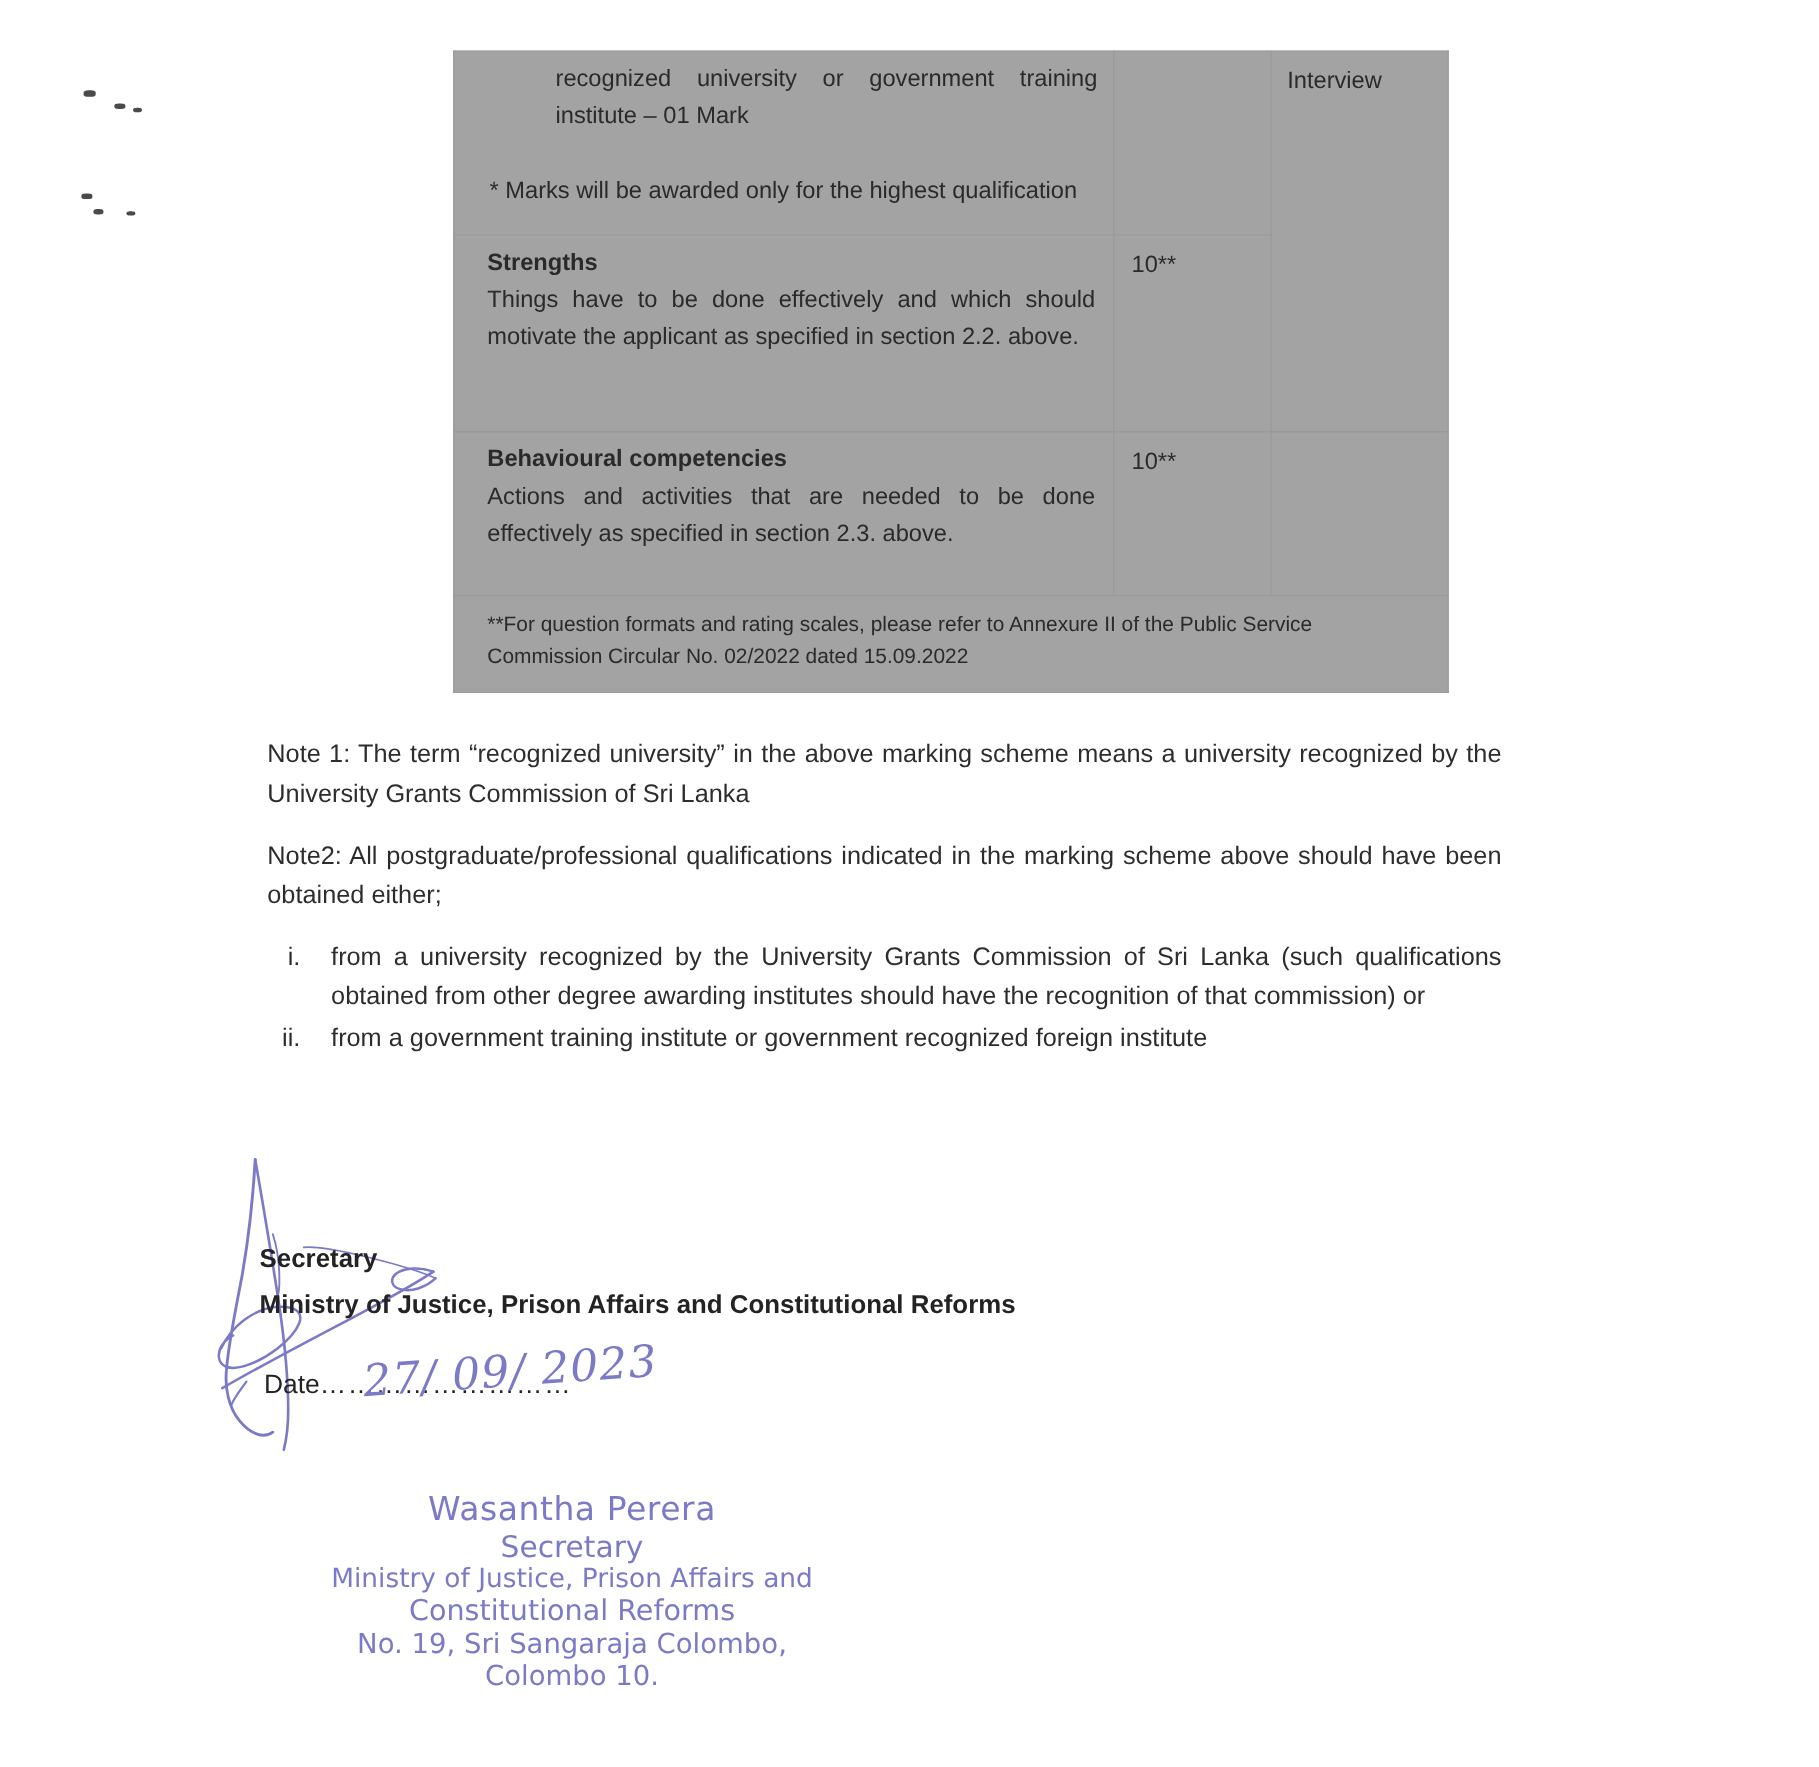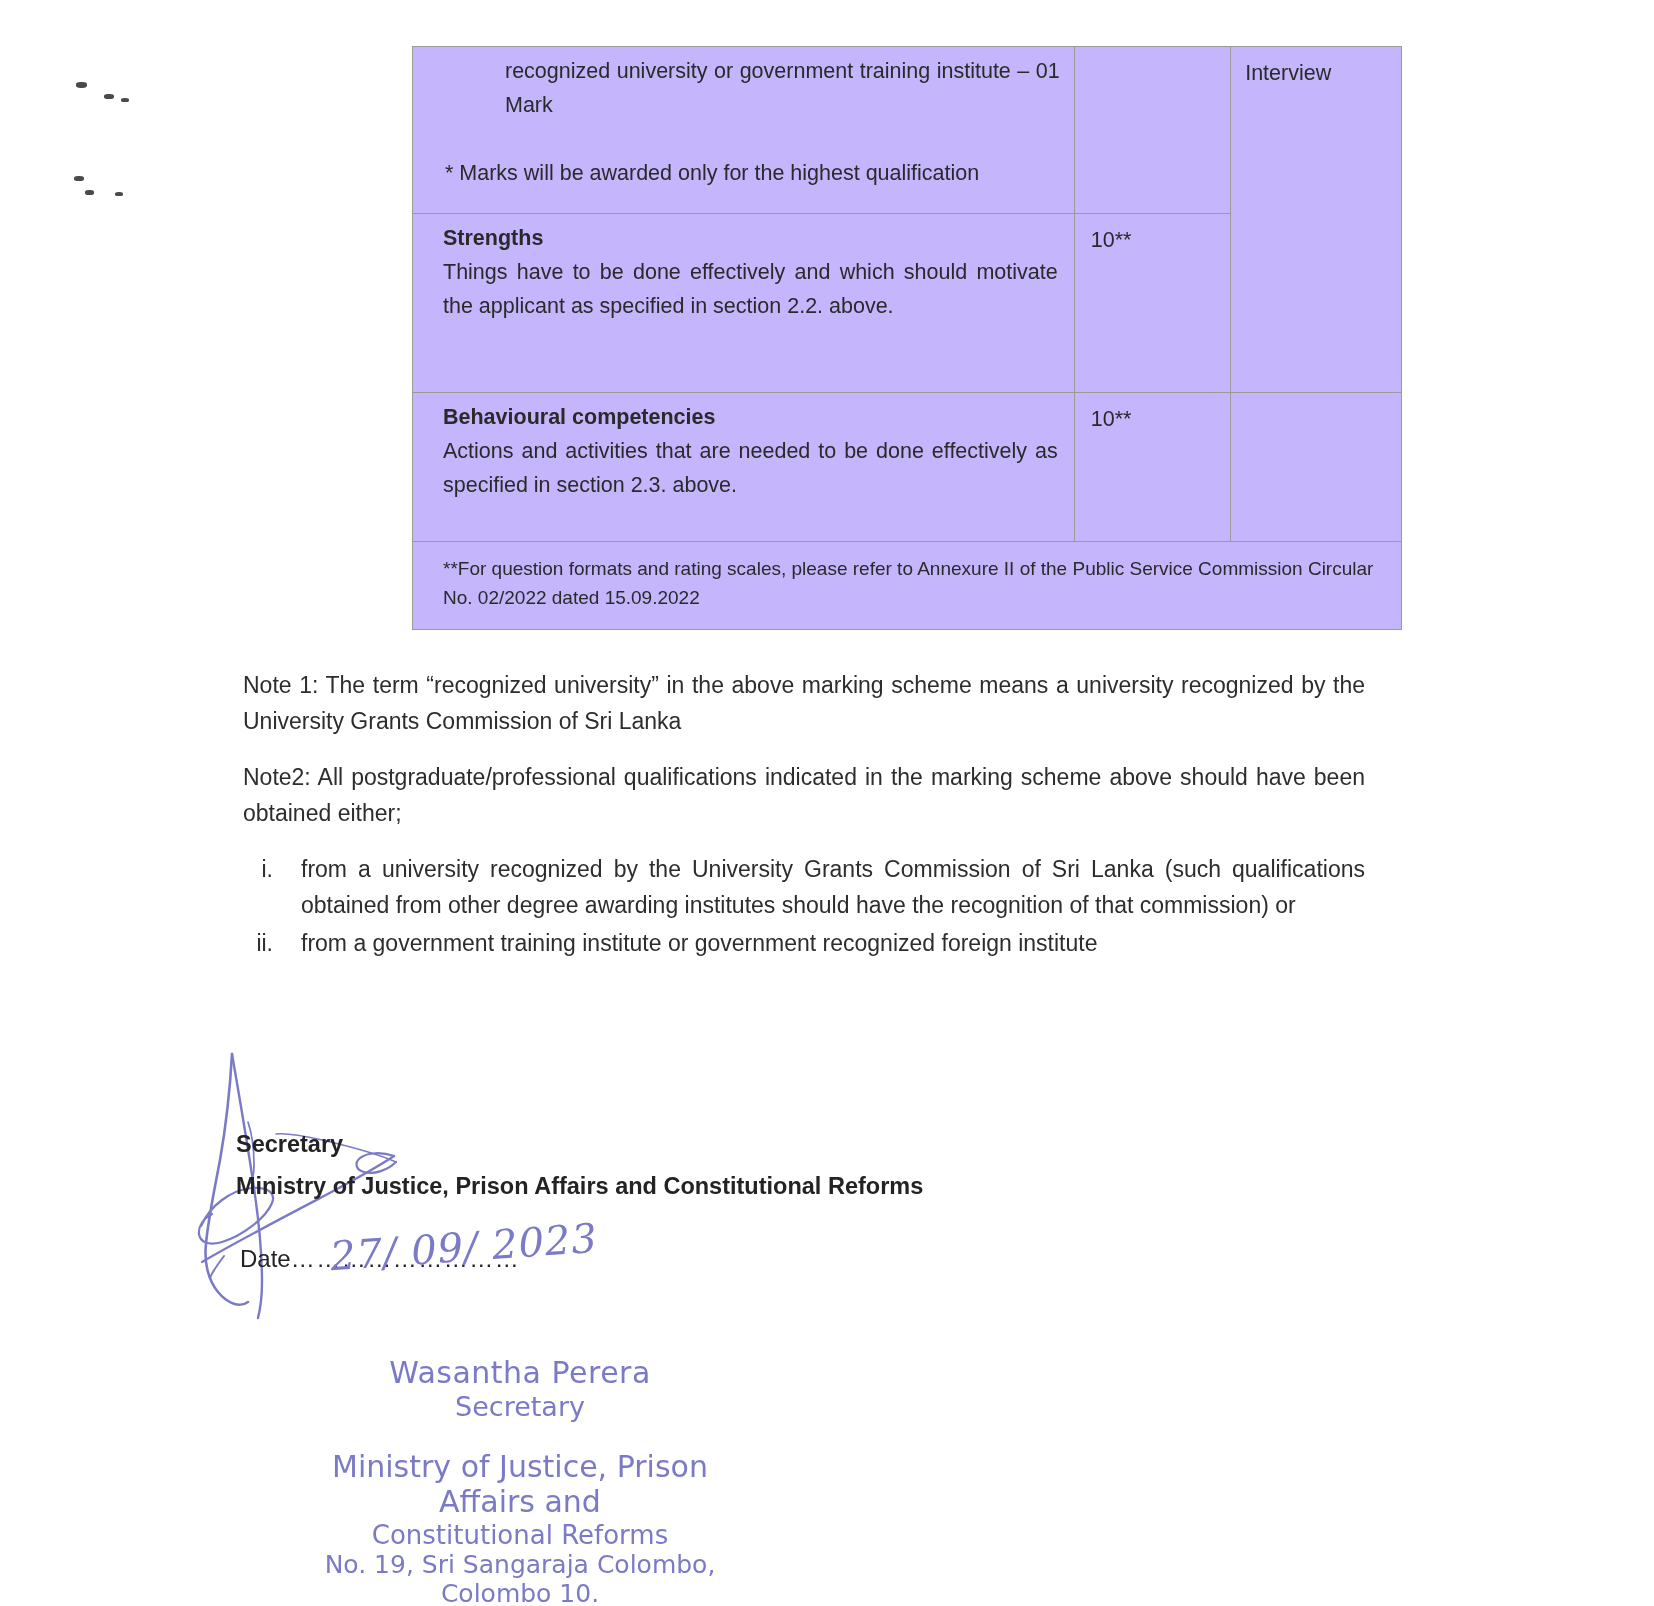--- a/index.html
+++ b/index.html
@@ -24,24 +24,24 @@
     position: absolute;
     background: #4a4a4a;
     border-radius: 40%;
   }
 
   
   .marking-table {
     position: absolute;
     left: 412px;
     top: 46px;
-    width: 990px;
+    width: 905px;
     border: 1.5px solid #9a9a9a;
     border-collapse: collapse;
-    background: #c4b5fd;
+    background: #a3a3a3;
   }
   .marking-table td {
     border: 1px solid #9a9a9a;
     vertical-align: top;
     padding: 0;
   }
   .col-desc { width: 646px; }
   .col-marks { width: 152px; }
   .col-method { width: 166px; }
 
@@ -174,21 +174,21 @@
     left: 285px;
     top: 1318px;
     width: 470px;
     text-align: center;
     color: #7b7ac6;
     font-family: "DejaVu Sans", sans-serif;
     line-height: 1.16;
   }
   .stamp-name { font-size: 30px; letter-spacing: 0.5px; margin-top: 38px; }
   .stamp-role { font-size: 27px; }
-  .stamp-l3 { font-size: 30px; margin-top: 28px; }
+  .stamp-l3 { font-size: 24px; }
   .stamp-l4 { font-size: 26px; }
   .stamp-l5 { font-size: 25px; }
   .stamp-l6 { font-size: 25px; }
 </style>
 </head>
 <body>
 
 <div class="page">
 
   <div class="speck" style="left:76px; top:82px; width:11px; height:6px;"></div>

